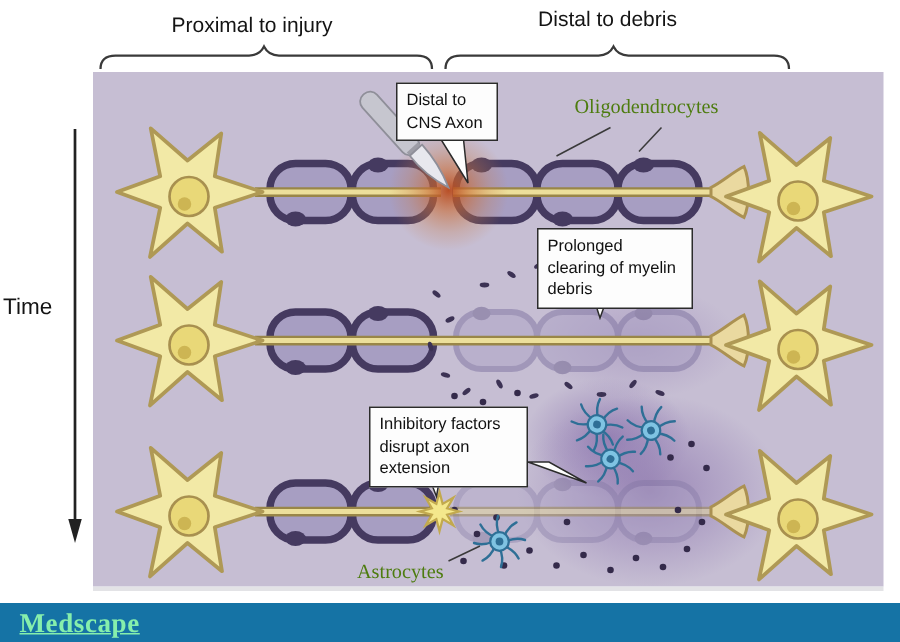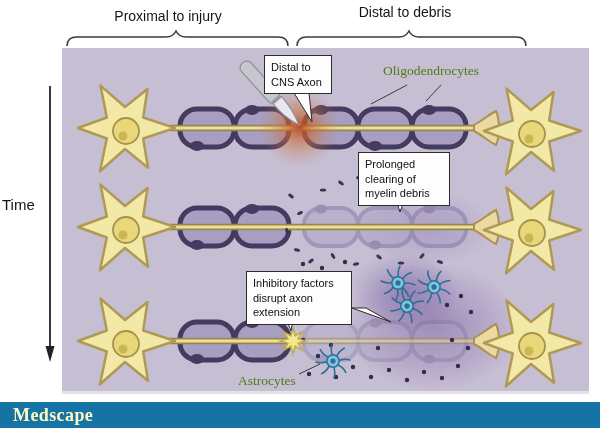--- a/index.html
+++ b/index.html
@@ -6,22 +6,22 @@
   #stage{position:relative;width:600px;height:428px;background:#ffffff;overflow:hidden;
          font-family:"Liberation Sans",sans-serif;}
   #art{position:absolute;left:0;top:0;}
   .top-label{position:absolute;font-size:14px;color:#141414;text-align:center;
              font-family:"Liberation Sans",sans-serif;}
   .time-label{position:absolute;left:2px;top:196px;width:42px;font-size:15px;color:#141414;}
   .callout{position:absolute;background:#fdfdfd;border:1.4px solid #2b2b2b;color:#101010;
            font:11px/1.32 "Liberation Sans",sans-serif;padding:4px 6px;box-sizing:border-box;}
   .serif-label{position:absolute;font-family:"Liberation Serif",serif;font-size:13.5px;color:#4d7c0f;}
   .brand-bar{position:absolute;left:0;top:402px;width:600px;height:26px;background:#1573a5;}
-  .brand{font-family:"Liberation Serif",serif;font-size:18px;font-weight:700;color:#fef9c3;
-         padding-left:13px;line-height:26px;letter-spacing:0.4px;}
+  .brand{font-family:"Liberation Serif",serif;font-size:18px;font-weight:700;color:#86efac;
+         padding-left:13px;line-height:26px;letter-spacing:0.4px;text-decoration:underline;}
 </style>
 </head>
 <body>
 
 <div id="stage">
 
   <svg id="art" width="600" height="428" viewBox="0 0 600 428">
     <defs>
       <radialGradient id="orangeGlow">
         <stop offset="0%" stop-color="#b84a1e" stop-opacity="0.95"></stop>
@@ -215,21 +215,21 @@
     </g>
   </svg>
 
   <div class="top-label" style="left:93px;top:8px;width:150px;">Proximal to injury</div>
   <div class="top-label" style="left:330px;top:4px;width:150px;">Distal to debris</div>
 
   <div class="time-label">Time</div>
 
   <div class="callout" style="left:264px;top:55px;width:68px;">Distal to CNS Axon</div>
 
-  <div class="callout" style="left:358px;top:152px;width:92px;">Prolonged clearing of myelin debris</div>
+  <div class="callout" style="left:358px;top:152px;width:104px;">Prolonged clearing of myelin debris</div>
 
   <div class="callout" style="left:246px;top:271px;width:106px;">Inhibitory factors disrupt axon extension</div>
 
   <div class="serif-label" style="left:383px;top:63px;">Oligodendrocytes</div>
 
   <div class="serif-label" style="left:238px;top:373px;">Astrocytes</div>
 
   <div class="brand-bar">
     <div class="brand">Medscape</div>
   </div>

